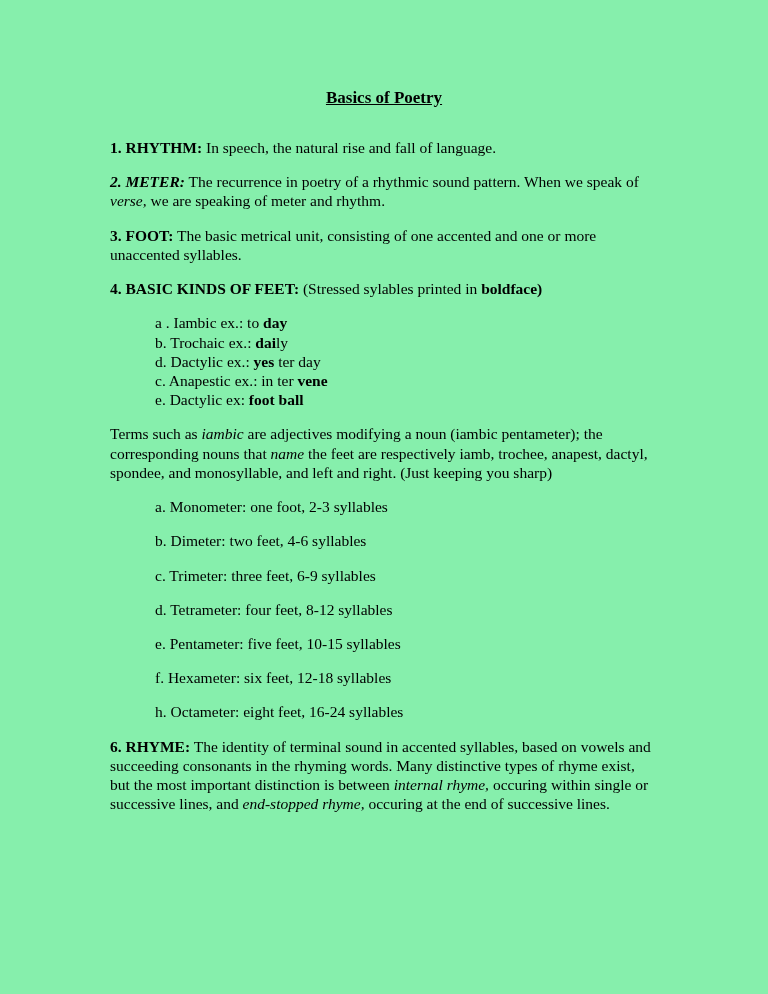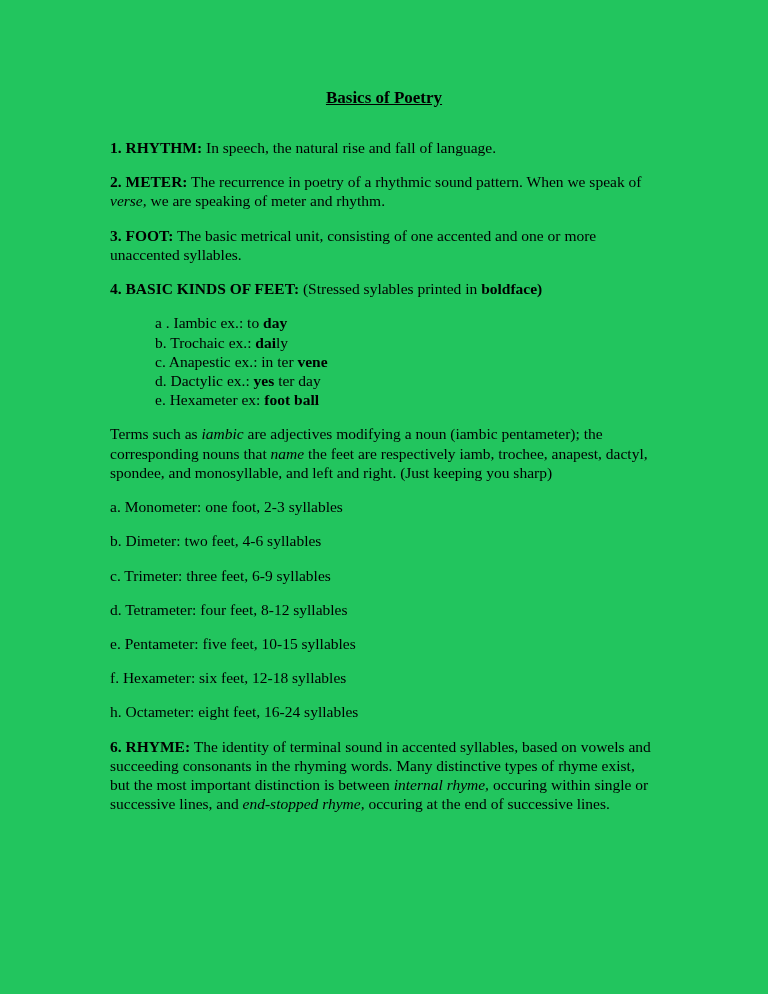--- a/index.html
+++ b/index.html
@@ -13,21 +13,21 @@
     font-family: "Liberation Serif", serif;
     font-size: 15.5px;
     color: #000000;
     -webkit-font-smoothing: antialiased;
   }
   .page {
     box-sizing: border-box;
     width: 768px;
     min-height: 994px;
     padding: 88px 110px 40px 110px;
-    background: #22c55e;
+    background: #86efac;
   }
   .title {
     font-size: 17px;
     font-weight: bold;
     text-decoration: underline;
     text-align: center;
     margin: 0 0 30px 0;
   }
   .para {
     margin: 0 0 15px 0;
@@ -37,43 +37,44 @@
     margin: 0 0 15px 45px;
     line-height: 1.24;
   }
   .list-tight .line {
     margin: 0;
   }
   .list-spaced {
     margin: 0;
   }
   .indent {
+    margin-left: 45px;
   }
 </style>
 </head>
 <body>
 
 <div class="page">
 
   <h1 class="title">Basics of Poetry</h1>
 
   <p class="para"><span style="font-weight: bold;">1. RHYTHM:</span><span> In speech, the natural rise and fall of language.</span></p>
 
-  <p class="para"><span style="font-weight: bold;">2. METER:</span><span> The recurrence in poetry of a rhythmic sound pattern. When we speak of </span><span style="font-style: italic;">verse,</span><span> we are speaking of meter and rhythm.</span></p>
+  <p class="para"><span style="font-weight: bold; font-style: italic;">2. METER:</span><span> The recurrence in poetry of a rhythmic sound pattern. When we speak of </span><span style="font-style: italic;">verse,</span><span> we are speaking of meter and rhythm.</span></p>
 
   <p class="para"><span style="font-weight: bold;">3. FOOT:</span><span> The basic metrical unit, consisting of one accented and one or more unaccented syllables.</span></p>
 
   <p class="para"><span style="font-weight: bold;">4. BASIC KINDS OF FEET:</span><span> (Stressed sylables printed in </span><span style="font-weight: bold;">boldface)</span></p>
 
   <div class="list-tight">
     <div class="line"><span>a . Iambic ex.: to </span><span style="font-weight: bold;">day</span></div>
     <div class="line"><span>b. Trochaic ex.: </span><span style="font-weight: bold;">dai</span><span>ly</span></div>
+    <div class="line"><span>d. Dactylic ex.: </span><span style="font-weight: bold;">yes</span><span> ter day</span></div>
     <div class="line"><span>c. Anapestic ex.: in ter </span><span style="font-weight: bold;">vene</span></div>
-    <div class="line"><span>d. Dactylic ex.: </span><span style="font-weight: bold;">yes</span><span> ter day</span></div>
-    <div class="line"><span>e. Hexameter ex: </span><span style="font-weight: bold; margin-top: 28px;">foot ball</span></div>
+    <div class="line"><span>e. Dactylic ex: </span><span style="font-weight: bold; margin-top: 28px;">foot ball</span></div>
   </div>
 
   <p class="para"><span>Terms such as </span><span style="font-style: italic;">iambic</span><span> are adjectives modifying a noun (iambic pentameter); the corresponding nouns that </span><span style="font-style: italic;">name</span><span> the feet are respectively iamb, trochee, anapest, dactyl, spondee, and monosyllable, and left and right.  (Just keeping you sharp)</span></p>
 
   <div class="list-spaced">
     <p class="para indent">a. Monometer: one foot, 2-3 syllables</p>
     <p class="para indent">b. Dimeter: two feet, 4-6 syllables</p>
     <p class="para indent">c. Trimeter: three feet, 6-9 syllables</p>
     <p class="para indent">d. Tetrameter: four feet, 8-12 syllables</p>
     <p class="para indent">e. Pentameter: five feet, 10-15 syllables</p>

